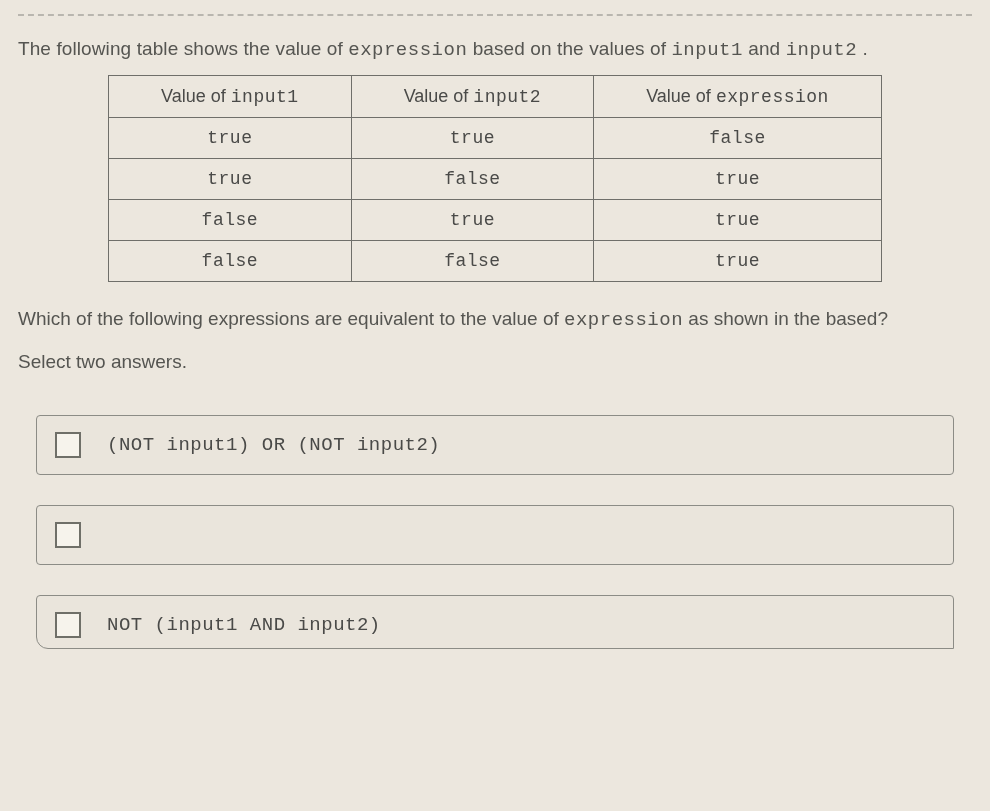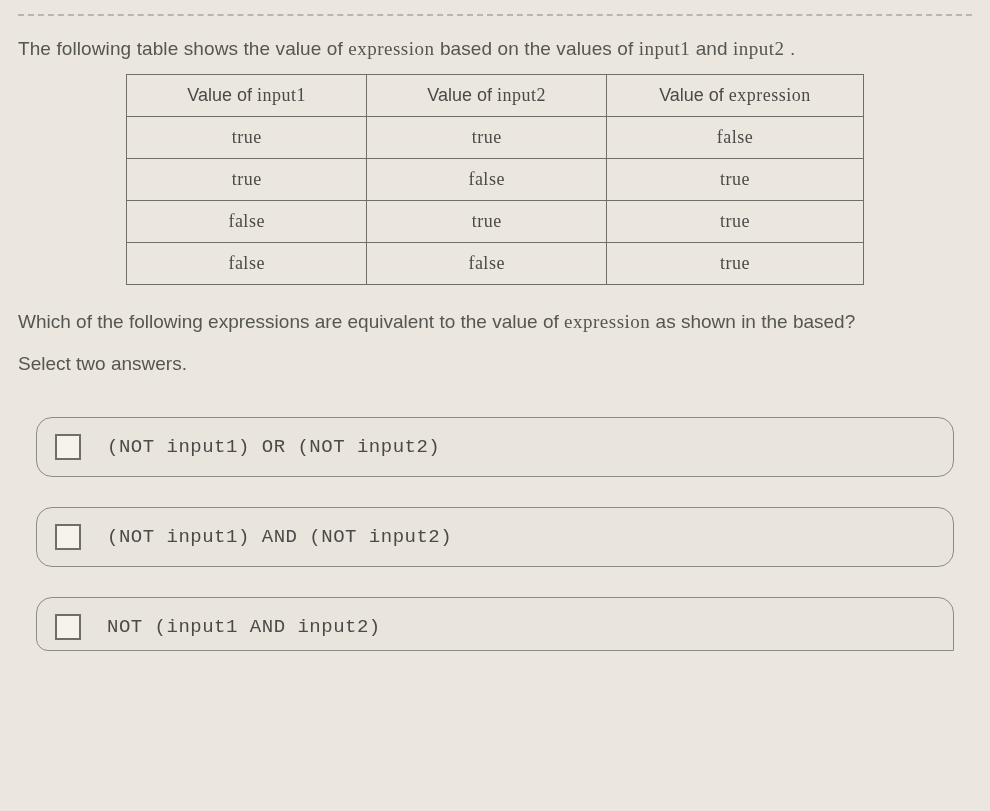--- a/index.html
+++ b/index.html
@@ -16,21 +16,21 @@
     border-top: 2px dashed #7d7d78;
     margin-bottom: 18px;
     opacity: .45;
   }
   .intro {
     font-size: 19px;
     color: #555551;
     margin-bottom: 14px;
     letter-spacing: .1px;
   }
-  .mono { font-family: Liberation Serif, serif; letter-spacing: .5px; }
+  .mono { font-family: Liberation Mono, monospace; letter-spacing: .5px; }
   .truth-table {
     border-collapse: collapse;
     margin: 6px auto 26px auto;
   }
   .truth-table th, .truth-table td {
     border: 1px solid #6f6f6a;
     padding: 10px 52px;
     text-align: center;
     font-weight: normal;
     font-size: 18px;
@@ -45,21 +45,21 @@
   }
   .select-note {
     font-size: 19px;
     color: #555551;
     margin-bottom: 42px;
   }
   .underline { text-underline-offset: 3px; }
   .options { padding: 0 18px 0 18px; }
   .option {
     border: 1px solid #8c8c86;
-    border-radius: 16px;
+    border-radius: 4px;
     padding: 16px 20px 16px 18px;
     margin-bottom: 30px;
     display: flex;
     align-items: center;
     background: #eae5dc;
   }
   .checkbox {
     width: 26px; height: 26px;
     border: 2px solid #6f6f68;
     background: #f6f3ec;
@@ -136,21 +136,20 @@
   <span>Select </span><span class="underline">two</span><span> answers.</span>
 </p>
 
 <div class="options">
   <div class="option">
     <div class="checkbox"></div>
     <span class="opt-label">(NOT input1) OR (NOT input2)</span>
   </div>
   <div class="option">
     <div class="checkbox"></div>
-    <span class="opt-label">(NOT input1) AND (NOT input2)</span>
   </div>
   <div class="option last-option">
     <div class="checkbox"></div>
     <span class="opt-label">NOT (input1 AND input2)</span>
   </div>
 </div>
 
 <div class="cutoff"></div>
 
 </body></html>

